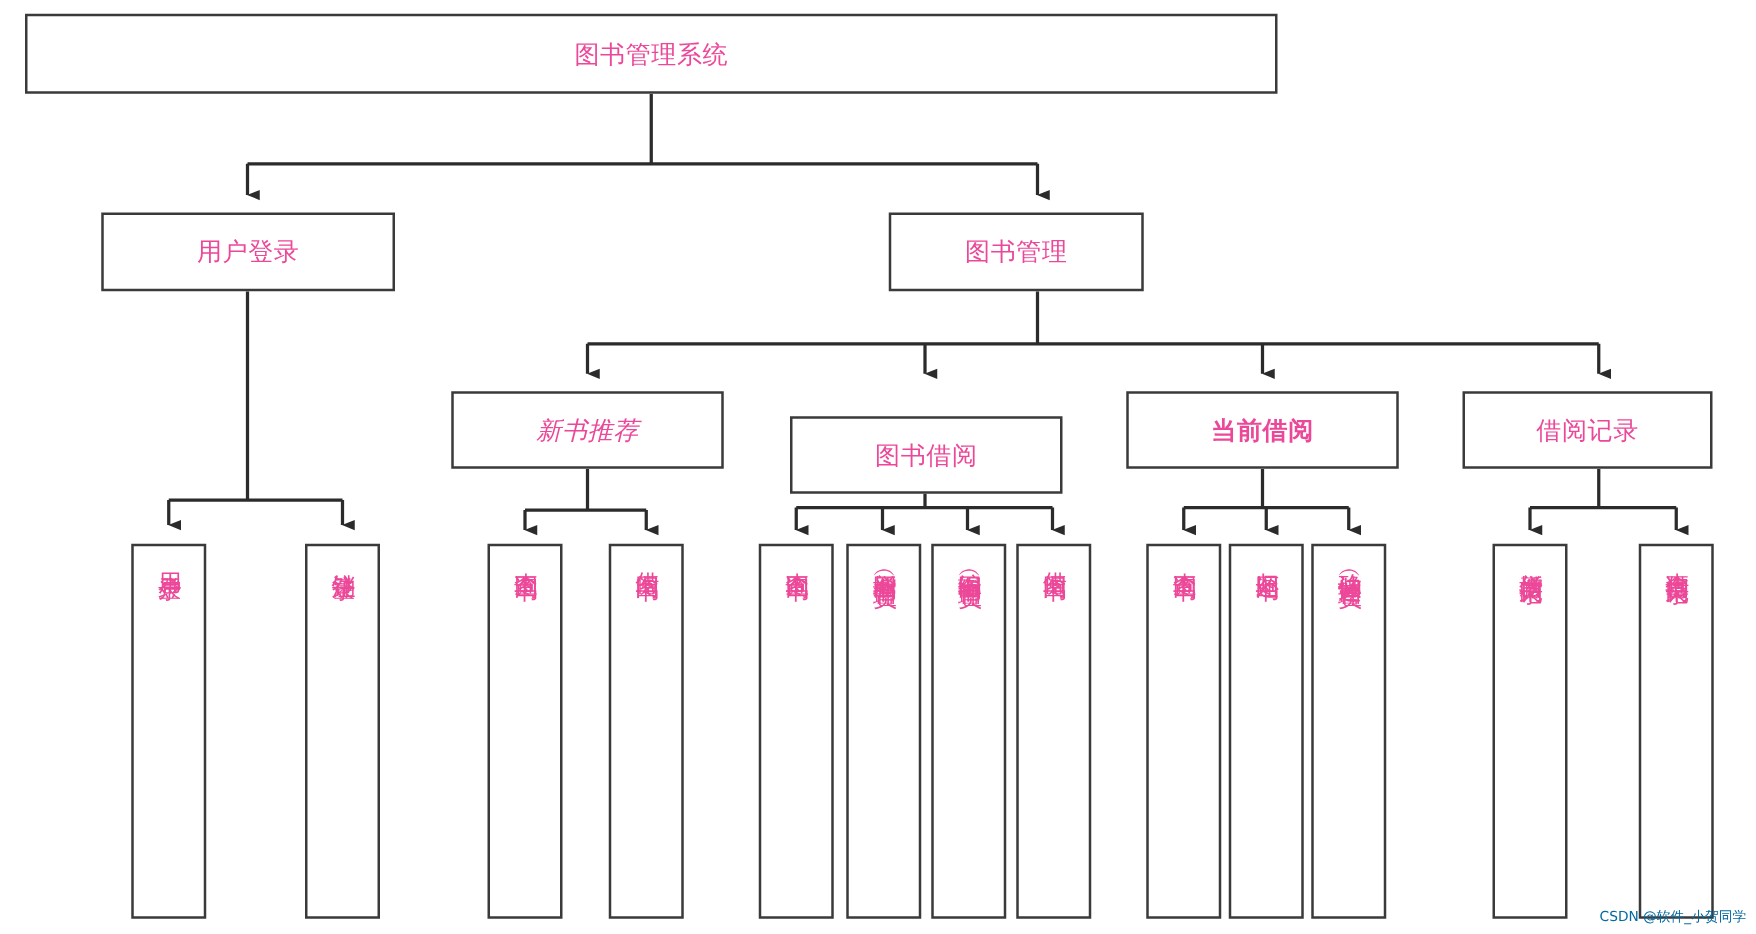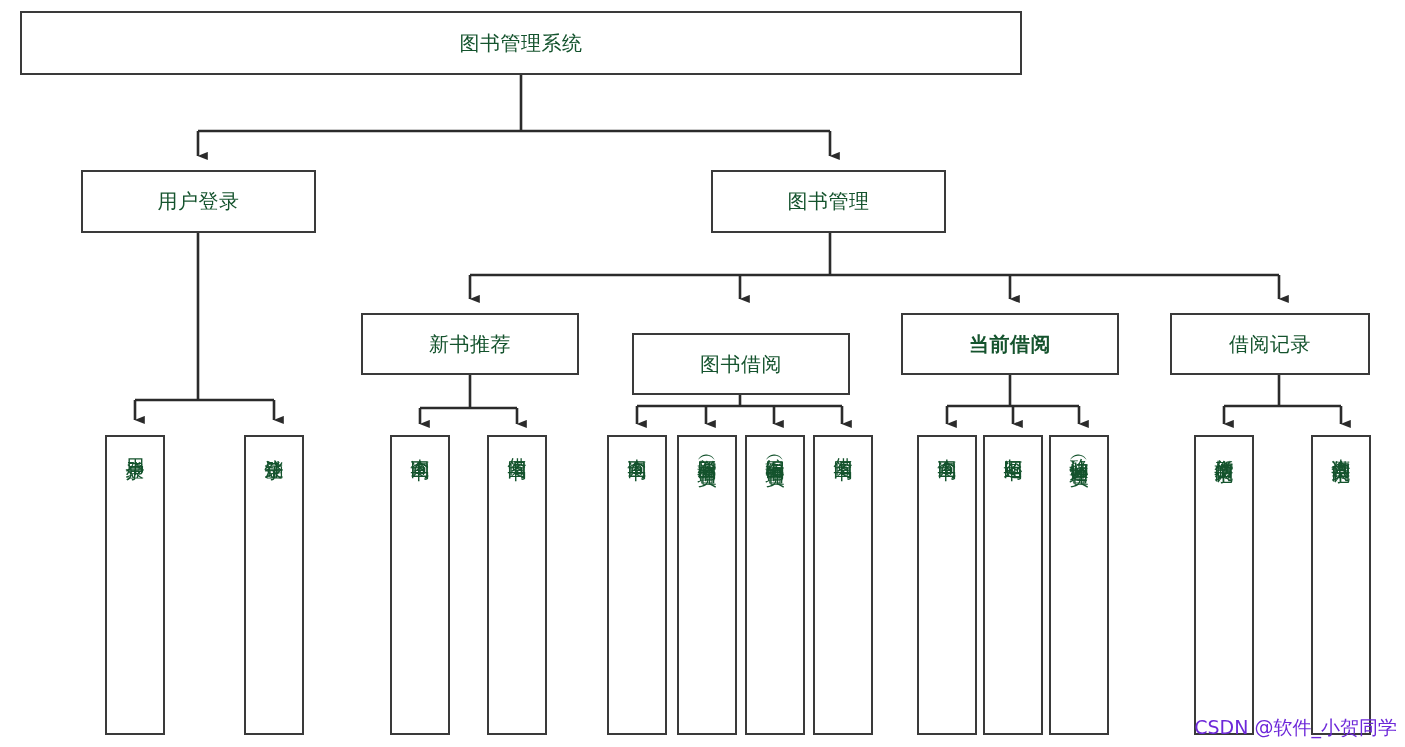--- a/index.html
+++ b/index.html
@@ -29,21 +29,21 @@
   .node-box {
     position: absolute;
     box-sizing: border-box;
     background: #ffffff;
     border: 2px solid #3a3a3a;
     display: flex;
     align-items: center;
     justify-content: center;
   }
   .node-label {
-    color: #14532d;
+    color: #ec4899;
     font-size: 20px;
     line-height: 1.12;
     letter-spacing: 0.5px;
     white-space: nowrap;
     text-align: left;
   }
   .node-box.horizontal .node-label {
     writing-mode: horizontal-tb;
   }
   .node-box.vertical {
@@ -55,22 +55,22 @@
     writing-mode: vertical-rl;
     text-orientation: upright;
     font-size: 19px;
     line-height: 1.25;
     letter-spacing: 1.5px;
   }
   .watermark {
     position: absolute;
     right: 8px;
     bottom: 6px;
-    color: #6d28d9;
-    font-size: 19px;
+    color: #0369a1;
+    font-size: 11px;
     white-space: nowrap;
     user-select: none;
   }
 </style>
 </head>
 <body>
 
 <div id="diagram-root">
 
   <svg class="diagram-canvas" viewBox="0 0 1405 747">
@@ -123,25 +123,25 @@
     </g>
   </svg>
 
   <div class="node-box horizontal" style="left:20px; top:11px; width:1002px; height:64px;">
     <span class="node-label">图书管理系统</span>
   </div>
 
   <div class="node-box horizontal" style="left:81px; top:170px; width:235px; height:63px;">
     <span class="node-label">用户登录</span>
   </div>
-  <div class="node-box horizontal" style="left:711px; top:170px; width:235px; height:63px;">
+  <div class="node-box horizontal" style="left:711px; top:170px; width:204px; height:63px;">
     <span class="node-label">图书管理</span>
   </div>
 
-  <div class="node-box horizontal" style="left:361px; top:313px; width:218px; height:62px;">
+  <div class="node-box horizontal" style="left:361px; top:313px; width:218px; height:62px;font-style:italic;">
     <span class="node-label">新书推荐</span>
   </div>
   <div class="node-box horizontal" style="left:632px; top:313px; width:218px; height:62px;margin-top:20px;">
     <span class="node-label">图书借阅</span>
   </div>
   <div class="node-box horizontal" style="left:901px; top:313px; width:218px; height:62px;font-weight:bold;">
     <span class="node-label">当前借阅</span>
   </div>
   <div class="node-box horizontal" style="left:1170px; top:313px; width:200px; height:62px;">
     <span class="node-label">借阅记录</span>

